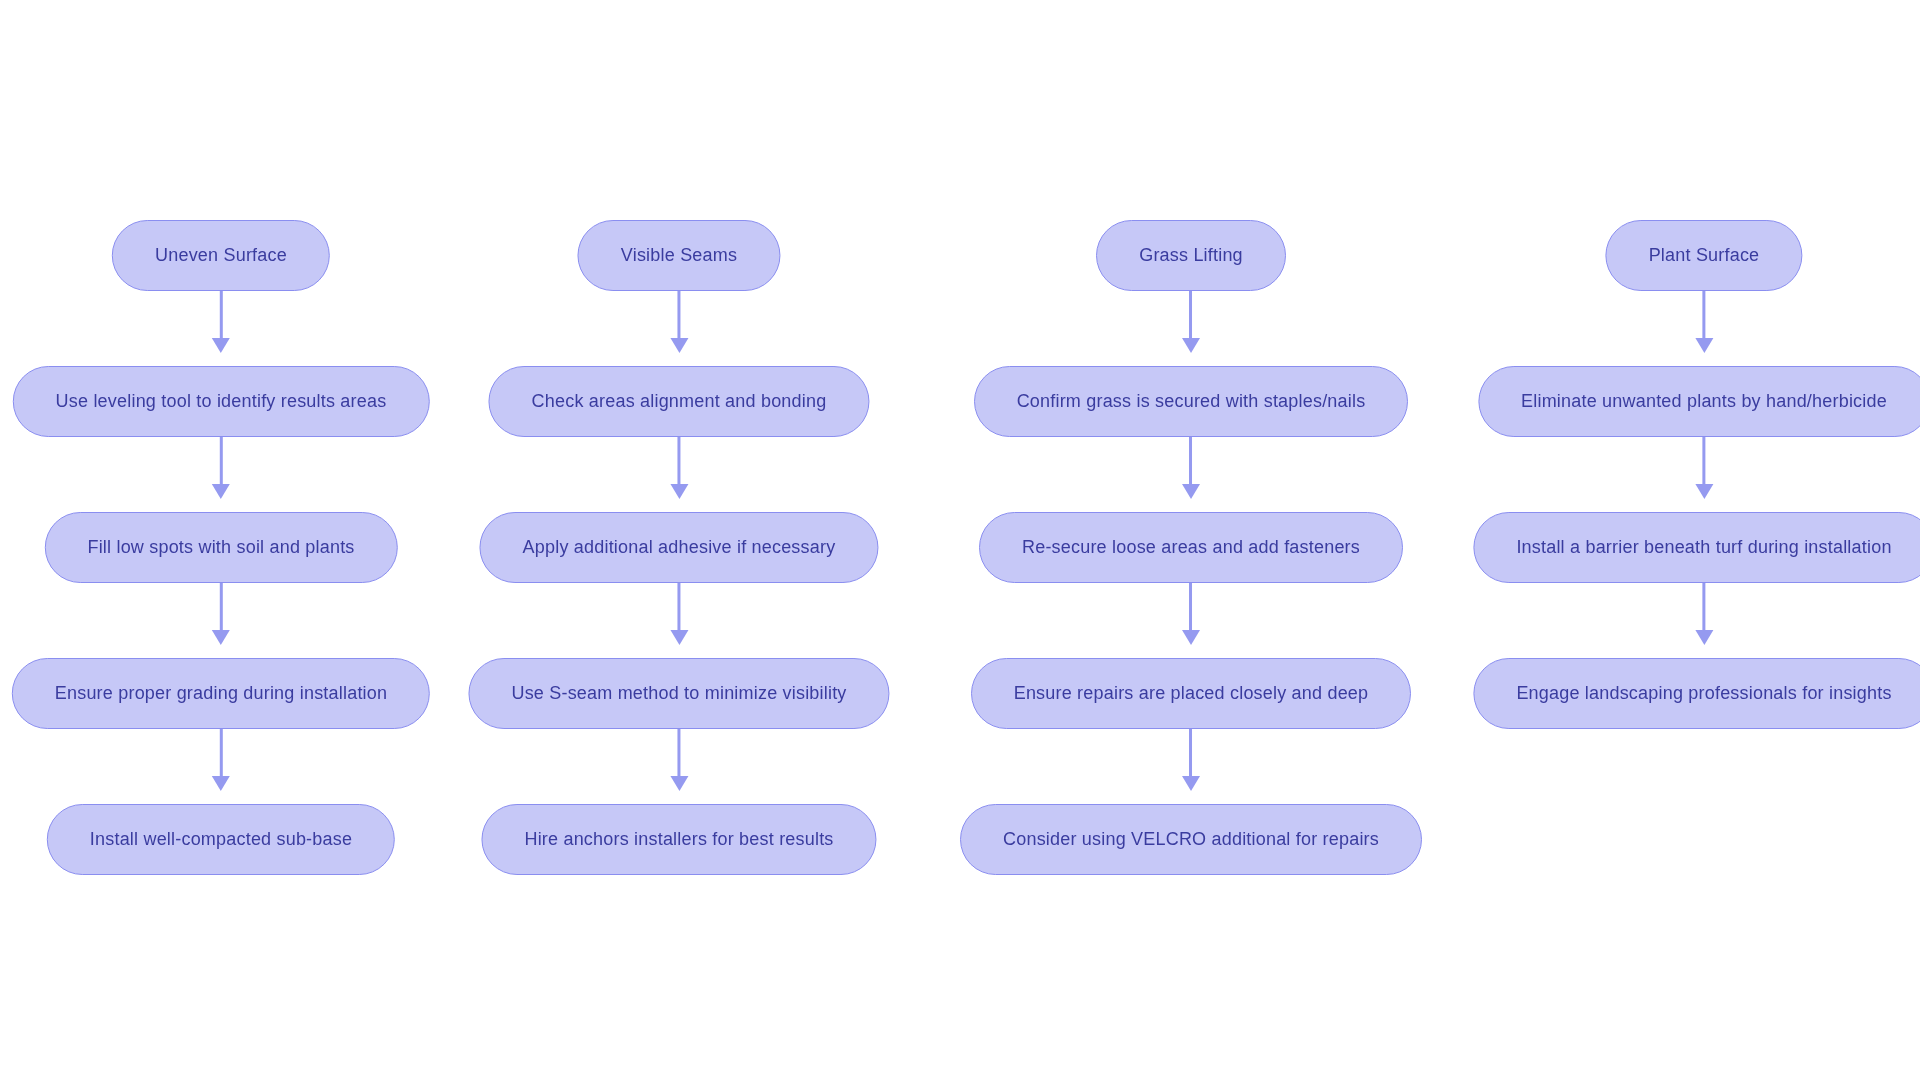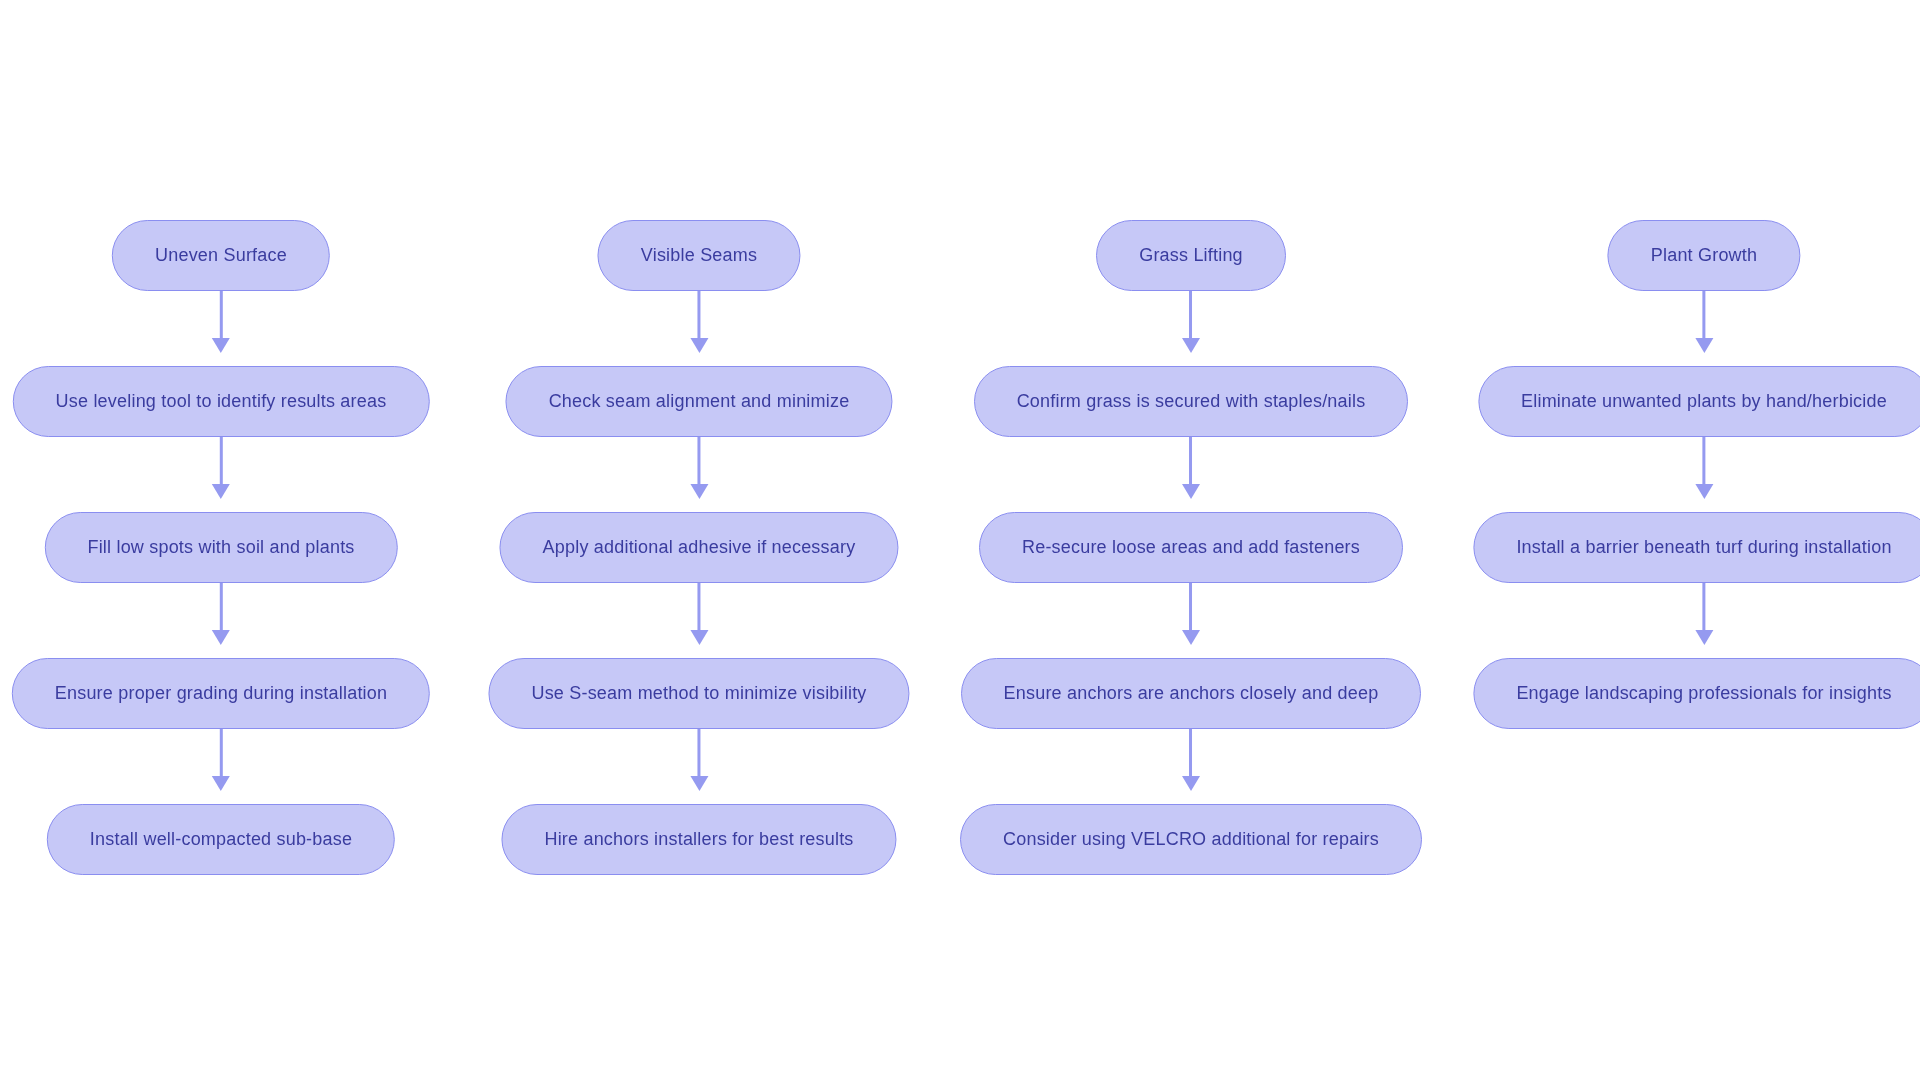--- a/index.html
+++ b/index.html
@@ -85,27 +85,27 @@
       <div class="head"></div>
     </div>
     <div class="node">Ensure proper grading during installation</div>
     <div class="arrow">
       <div class="shaft"></div>
       <div class="head"></div>
     </div>
     <div class="node">Install well-compacted sub-base</div>
   </div>
 
-  <div class="col" style="left:699px">
+  <div class="col" style="left:679px">
     <div class="node">Visible Seams</div>
     <div class="arrow">
       <div class="shaft"></div>
       <div class="head"></div>
     </div>
-    <div class="node">Check seam alignment and minimize</div>
+    <div class="node">Check areas alignment and bonding</div>
     <div class="arrow">
       <div class="shaft"></div>
       <div class="head"></div>
     </div>
     <div class="node">Apply additional adhesive if necessary</div>
     <div class="arrow">
       <div class="shaft"></div>
       <div class="head"></div>
     </div>
     <div class="node">Use S-seam method to minimize visibility</div>
@@ -125,30 +125,30 @@
     <div class="node">Confirm grass is secured with staples/nails</div>
     <div class="arrow">
       <div class="shaft"></div>
       <div class="head"></div>
     </div>
     <div class="node">Re-secure loose areas and add fasteners</div>
     <div class="arrow">
       <div class="shaft"></div>
       <div class="head"></div>
     </div>
-    <div class="node">Ensure anchors are anchors closely and deep</div>
+    <div class="node">Ensure repairs are placed closely and deep</div>
     <div class="arrow">
       <div class="shaft"></div>
       <div class="head"></div>
     </div>
     <div class="node">Consider using VELCRO additional for repairs</div>
   </div>
 
   <div class="col" style="left:1704px">
-    <div class="node">Plant Growth</div>
+    <div class="node">Plant Surface</div>
     <div class="arrow">
       <div class="shaft"></div>
       <div class="head"></div>
     </div>
     <div class="node">Eliminate unwanted plants by hand/herbicide</div>
     <div class="arrow">
       <div class="shaft"></div>
       <div class="head"></div>
     </div>
     <div class="node">Install a barrier beneath turf during installation</div>

